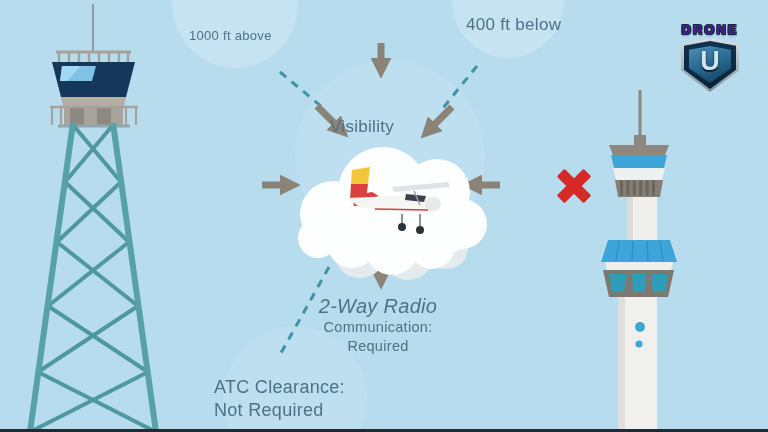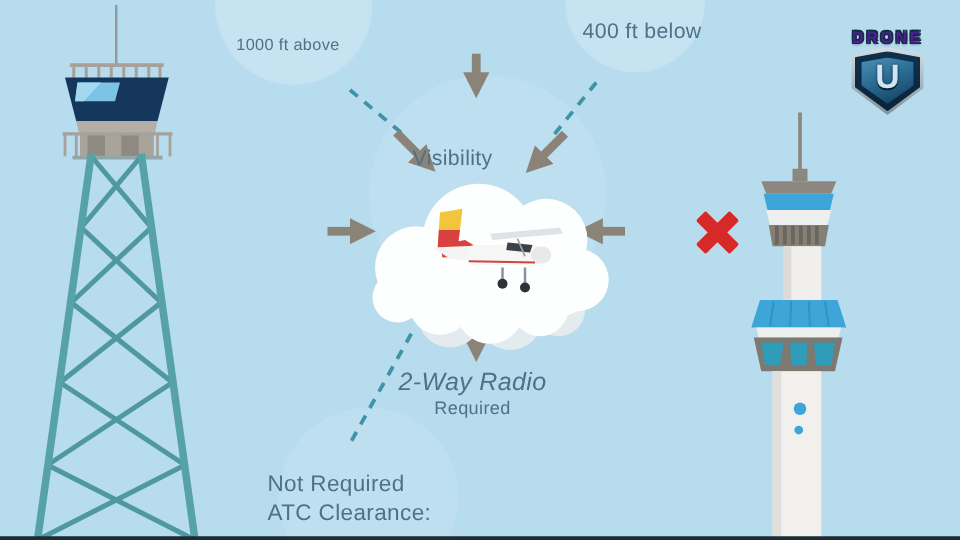--- a/index.html
+++ b/index.html
@@ -185,26 +185,27 @@
 
   <div class="label lbl-above">1000 ft above</div>
   <div class="label lbl-below">400 ft below</div>
 
   <div class="label lbl-visibility">
     <div>Visibility</div>
   </div>
 
   <div class="label lbl-radio">
     <div class="big">2-Way Radio</div>
+    <div class="small">Communication:</div>
     <div class="small">Required</div>
   </div>
 
   <div class="label lbl-atc">
+    <div>ATC Clearance:</div>
     <div>Not Required</div>
-    <div>ATC Clearance:</div>
   </div>
 
   <div class="logo">
     <div class="brand">DRONE</div>
     <div class="shield">
       <div class="inner1"></div>
       <div class="inner2"></div>
       <div class="mono">U</div>
     </div>
   </div>

